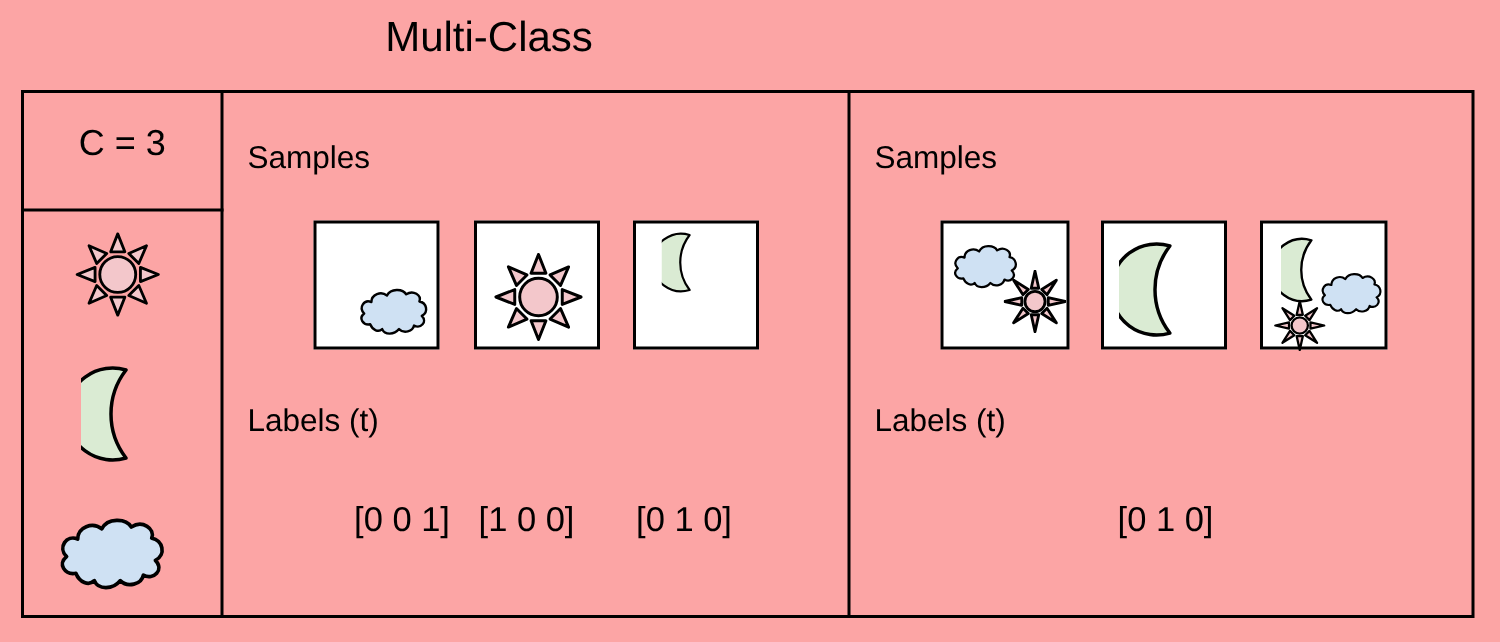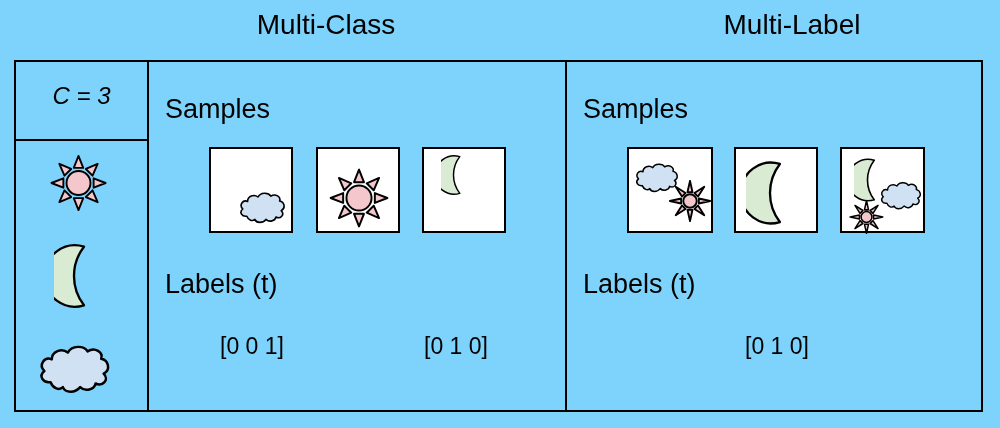--- a/index.html
+++ b/index.html
@@ -1,20 +1,20 @@
 <!DOCTYPE html>
 <html style="--c-sun: #f3c7cb; --c-moon: #daebd3; --c-cloud: #cfe1f3; --c-line: #000000;"><head>
 <meta charset="utf-8">
 <style>
   html, body { margin: 0; padding: 0; background: #ffffff; }
   .canvas {
     position: relative;
     width: 1000px;
     height: 428px;
-    background: #7dd3fc;
+    background: #fca5a5;
     font-family: "Liberation Sans", sans-serif;
     color: #000;
     overflow: hidden;
   }
   .title {
     position: absolute;
     top: 9px;
     font-size: 28px;
     line-height: 32px;
     transform: translateX(-50%);
@@ -33,26 +33,25 @@
   .vline { position: absolute; top: 60px; width: 2px; height: 352px; background: var(--c-line, #000); }
   .vline-1 { left: 147px; }
   .vline-2 { left: 565px; }
   .hline-legend { position: absolute; left: 14px; top: 139px; width: 135px; height: 2px; background: var(--c-line, #000); }
 
   .class-count {
     position: absolute;
     left: 14px; top: 82px; width: 135px;
     text-align: center;
     font-size: 24px;
-    font-style: italic;
   }
 
   .section-label {
     position: absolute;
-    font-size: 27px;
+    font-size: 21px;
     white-space: nowrap;
   }
 
   .sample-box {
     position: absolute;
     border: 2px solid var(--c-line, #000);
     box-sizing: border-box;
     background: #fff;
   }
   .icon { position: absolute; }
@@ -106,21 +105,20 @@
     </symbol>
     <symbol id="sym-cloud" viewBox="0 0 120 90">
       <path class="cloud-fill" stroke="#000" stroke-width="4" stroke-linejoin="round" d="M 22 68 C 10 70 2 58 12 50 C 2 40 12 26 24 31 C 24 18 40 12 50 20 C 56 8 76 8 82 18 C 94 10 108 20 104 30 C 116 32 120 48 108 54 C 118 64 106 76 95 70 C 93 80 78 84 70 76 C 62 86 46 86 42 76 C 36 82 26 78 22 68 Z"></path>
     </symbol>
   </defs>
 </svg>
 
 <div class="canvas">
 
   <div class="title title-left">Multi-Class</div>
-  <div class="title title-right">Multi-Label</div>
 
   <div class="frame"></div>
   <div class="vline vline-1"></div>
   <div class="vline vline-2"></div>
   <div class="hline-legend"></div>
 
   <div class="class-count">C = 3</div>
   <svg class="icon" style="left:47px; top:149px;" width="63" height="68">
       <use href="#sym-sun"></use>
     </svg>
@@ -143,21 +141,22 @@
         <use href="#sym-sun"></use>
       </svg>
   </div>
   <div class="sample-box" style="left:422px; top:147px; width:84px; height:86px;">
     <svg class="icon" style="left:17px; top:5px;" width="25" height="42">
         <use href="#sym-moon"></use>
       </svg>
   </div>
 
   <div class="section-label" style="left:165px; top:269px;">Labels (t)</div>
-  <div class="vector" style="left:252px;">[0 0 1]</div>
+  <div class="vector" style="left:268px;">[0 0 1]</div>
+  <div class="vector" style="left:351px;">[1 0 0]</div>
   <div class="vector" style="left:456px;">[0 1 0]</div>
 
   <div class="section-label" style="left:583px; top:94px;">Samples</div>
 
   <div class="sample-box" style="left:627px; top:147px; width:86px; height:86px;">
     <svg class="icon" style="left:5px; top:10px;" width="45" height="36">
         <use href="#sym-cloud"></use>
       </svg>
     <svg class="icon" style="left:40px; top:31px;" width="42" height="42">
         <use href="#sym-sun-spiky"></use>

